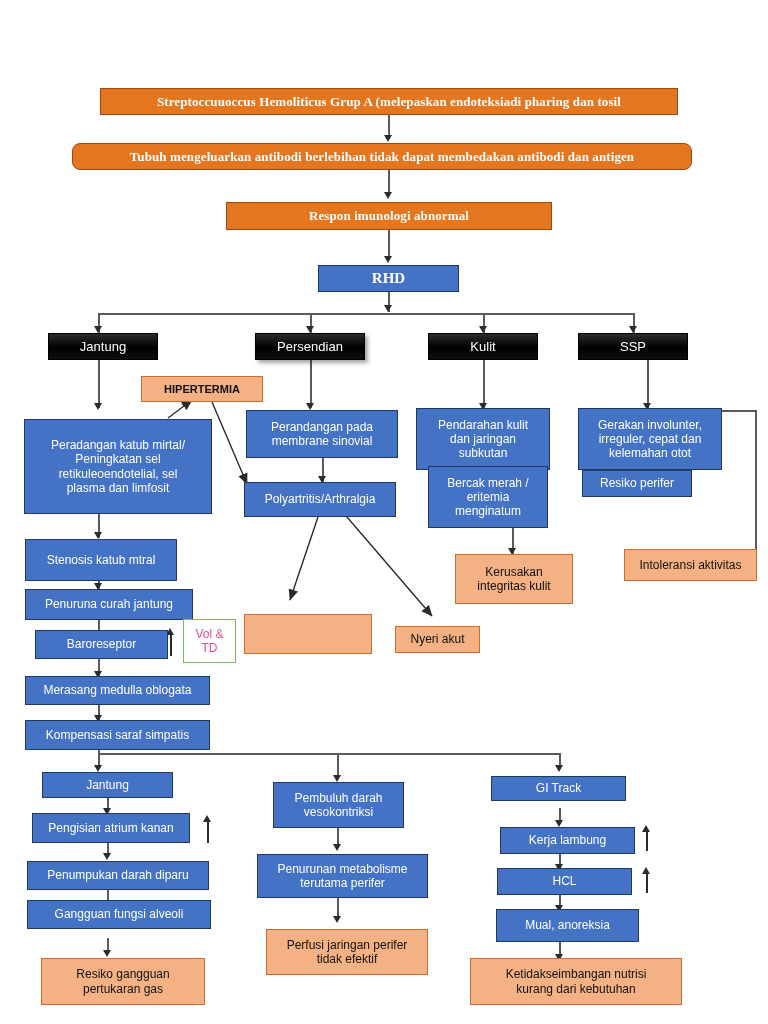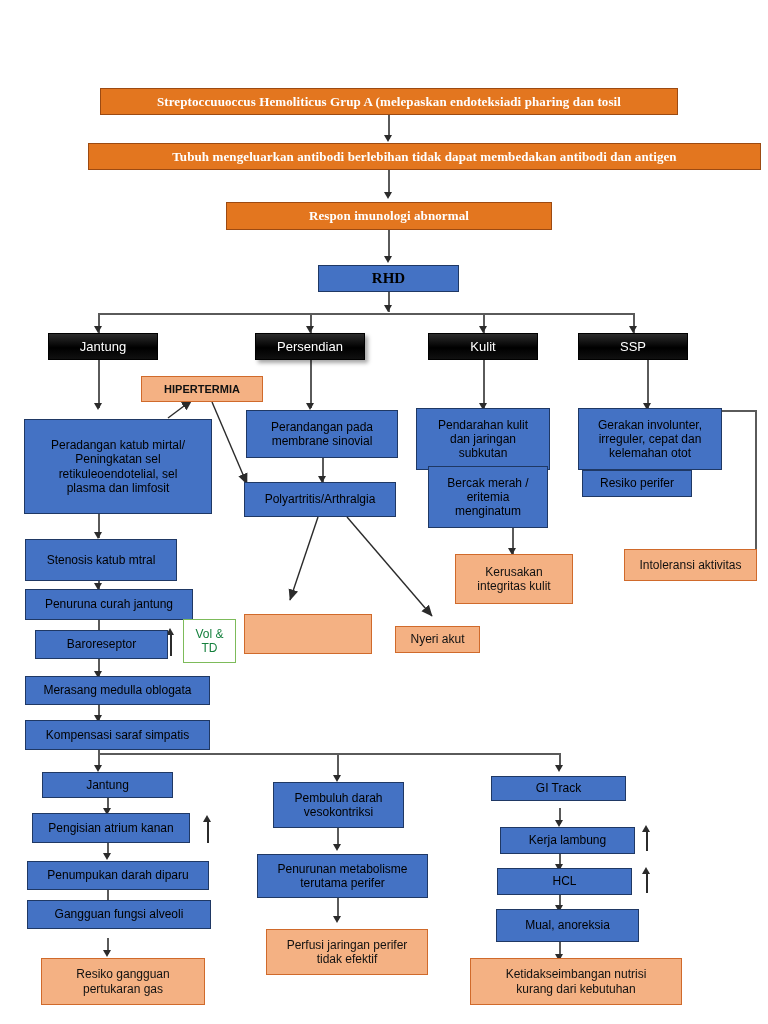--- a/index.html
+++ b/index.html
@@ -35,21 +35,21 @@
     color: #ffffff;
     font-family: "Liberation Serif", serif;
     font-weight: bold;
     font-size: 13px;
     letter-spacing: .1px;
   }
   
   .blue {
     background: #4472C4;
     border: 1px solid #1F3864;
-    color: #000000;
+    color: #ffffff;
     font-size: 12px;
   }
   .blue.big { font-size: 13px; }
   
   .black {
     background: #050505;
     background-image: linear-gradient(180deg,#2c2c2c 0%,#000 55%,#101010 100%);
     border: 1px solid #000000;
     color: #ffffff;
     font-size: 13px;
@@ -59,21 +59,21 @@
     background: #F4B183;
     border: 1px solid #D06A2B;
     color: #111111;
     font-size: 12px;
     text-align: center;
   }
   
   .note {
     background: #ffffff;
     border: 1px solid #7DBB5A;
-    color: #15803d;
+    color: #ec4899;
     font-size: 12px;
   }
 
   
   .conn {
     position: absolute;
     background: #5a5a5a;
   }
   .conn.v { width: 1.6px; }
   .conn.h { height: 1.6px; }
@@ -223,21 +223,21 @@
   <div class="arrowup" style="left:166px;top:628px;"></div>
   <div class="conn v dark" style="left:207px;top:819px;height:24px;"></div>
   <div class="arrowup" style="left:203px;top:815px;"></div>
   <div class="conn v dark" style="left:646px;top:829px;height:22px;"></div>
   <div class="arrowup" style="left:642px;top:825px;"></div>
   <div class="conn v dark" style="left:646px;top:871px;height:22px;"></div>
   <div class="arrowup" style="left:642px;top:867px;"></div>
 
   <div class="node hdr" style="left:100px;top:88px;width:578px;height:27px;">Streptoccuuoccus Hemoliticus Grup A (melepaskan endoteksiadi pharing dan tosil</div>
 
-  <div class="node hdr" style="left:88px;top:143px;width:673px;height:27px;">Tubuh mengeluarkan antibodi berlebihan tidak dapat membedakan antibodi dan antigen</div>
+  <div class="node hdr" style="left:72px;top:143px;width:620px;height:27px;border-radius:8px;">Tubuh mengeluarkan antibodi berlebihan tidak dapat membedakan antibodi dan antigen</div>
 
   <div class="node hdr" style="left:226px;top:202px;width:326px;height:28px;">Respon imunologi abnormal</div>
 
   <div class="node blue big" style="left:318px;top:265px;width:141px;height:27px; font-weight:bold; font-family:'Liberation Serif',serif; font-size:15px;">RHD</div>
 
   <div class="node black" style="left:48px;top:333px;width:110px;height:27px;">Jantung</div>
 
   <div class="node black" style="left:255px;top:333px;width:110px;height:27px; box-shadow:3px 3px 4px rgba(0,0,0,.35);">Persendian</div>
 
   <div class="node black" style="left:428px;top:333px;width:110px;height:27px;">Kulit</div>

